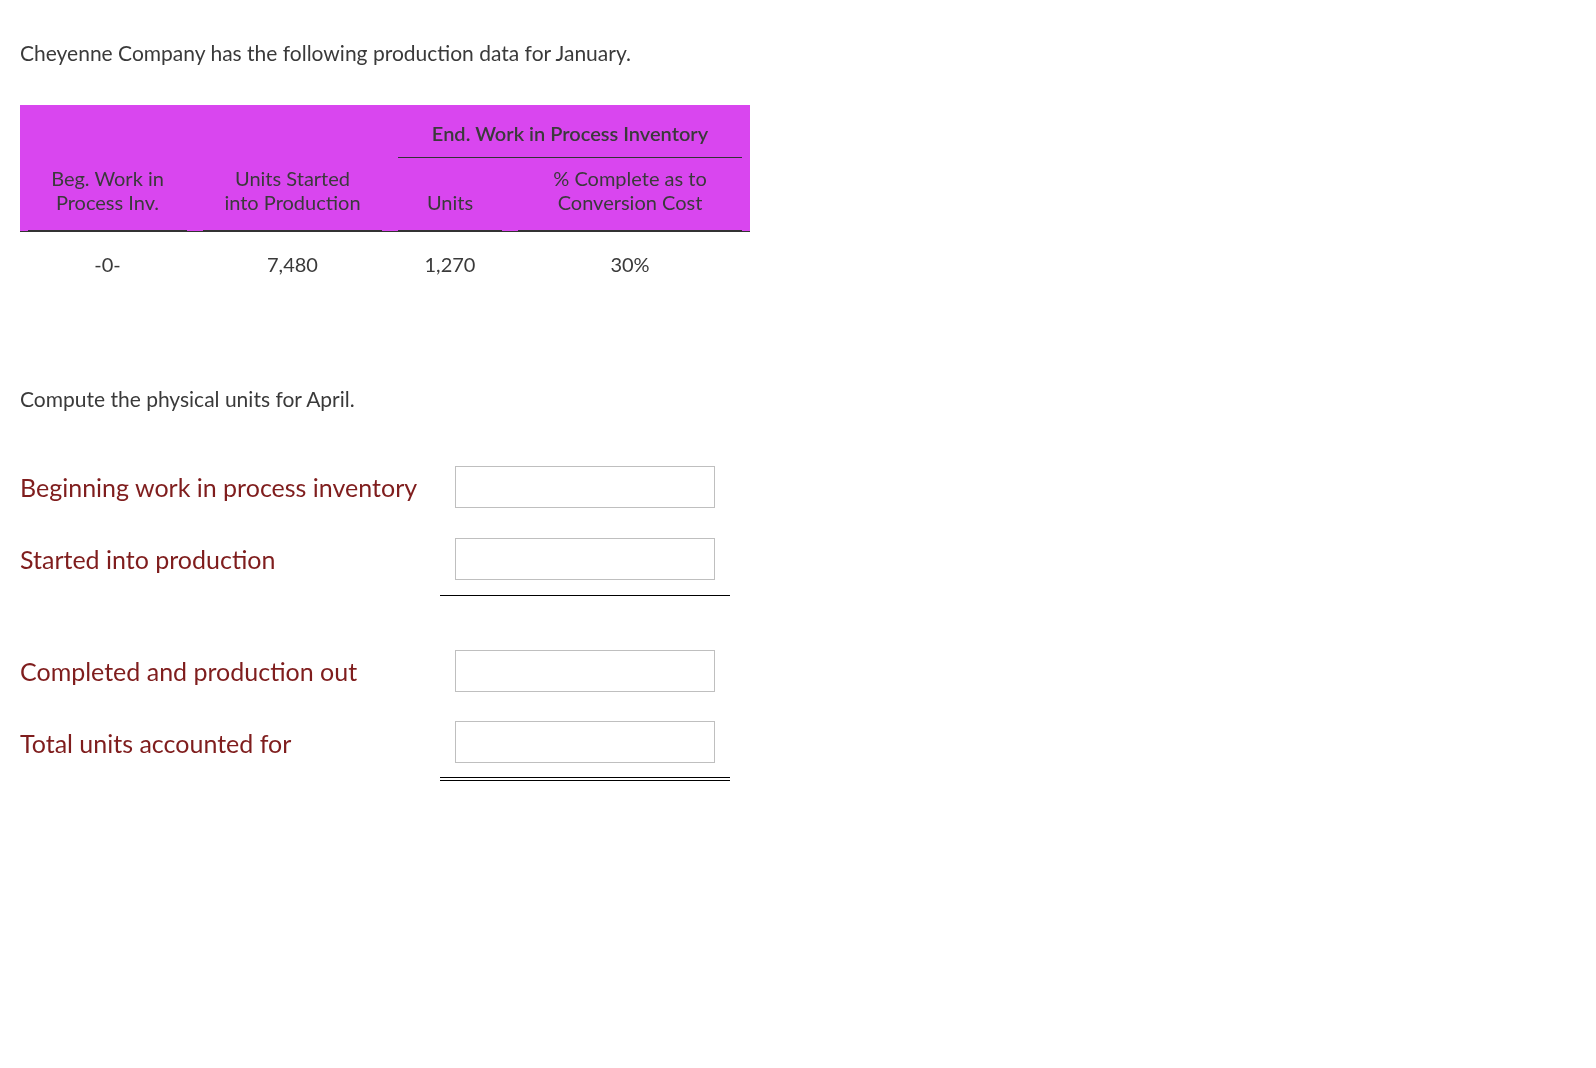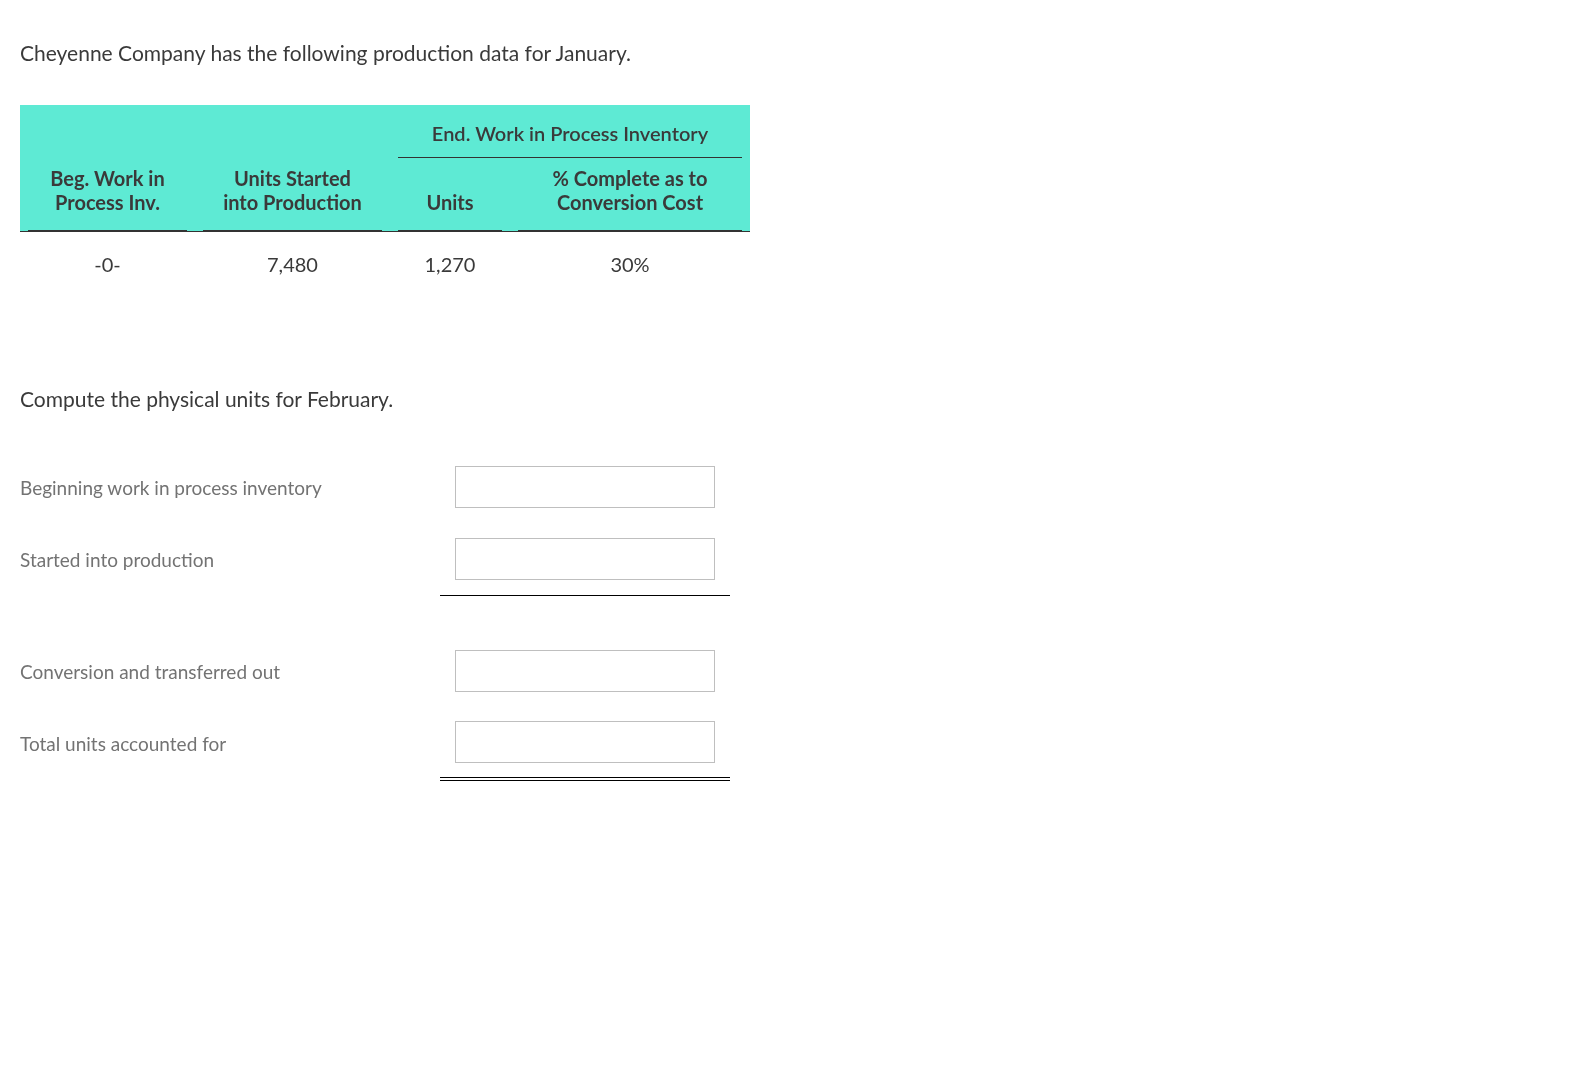--- a/index.html
+++ b/index.html
@@ -13,34 +13,34 @@
       padding: 18px 20px;
       background: #fff;
     }
     .intro-text {
       margin-bottom: 40px;
       font-size: 21px;
       margin-top: 22px;
     }
     .data-table {
       border-collapse: collapse;
-      background: #5eead4;
+      background: #d946ef;
       margin-bottom: 80px;
     }
     .data-table th, .data-table td {
       padding: 12px 18px;
       text-align: center;
       font-weight: 400;
     }
     .data-table .group-header {
       font-weight: 600;
       padding: 16px 18px 12px 18px;
     }
     .data-table .col-header {
-      font-weight: 700;
+      font-weight: 400;
       padding-top: 8px;
       padding-bottom: 16px;
       vertical-align: top;
     }
     .hr-cell {
       padding: 0 !important;
     }
     .hr-line {
       height: 1px;
       background: #333;
@@ -60,22 +60,22 @@
       margin-bottom: 40px;
     }
     .form-table {
       border-collapse: collapse;
     }
     .form-table td {
       padding: 0;
       vertical-align: middle;
     }
     .form-label {
-      font-size: 19px;
-      color: #737373;
+      font-size: 25px;
+      color: #7f1d1d;
       padding-right: 60px;
       min-width: 420px;
       height: 72px;
     }
     .input-cell {
       width: 290px;
       text-align: center;
       padding: 10px 0;
     }
     .text-input {
@@ -148,42 +148,42 @@
   </tr>
   <tr class="data-row">
     <td class="col1">-0-</td>
     <td class="col2">7,480</td>
     <td class="col3">1,270</td>
     <td class="col4">30%</td>
   </tr>
 </tbody>
   </table>
 
-<div class="instruction">Compute the physical units for February.</div>
+<div class="instruction">Compute the physical units for April.</div>
 
 <table class="form-table">
   <tbody>
       <tr>
     <td class="form-label">Beginning work in process inventory</td>
     <td class="input-cell">
       <input type="text" class="text-input" style="">
     </td>
   </tr>
   <tr>
     <td class="form-label">Started into production</td>
     <td class="input-cell single-underline">
       <input type="text" class="text-input" style="">
     </td>
   </tr>
   <tr class="gap-row">
         <td></td>
         <td></td>
       </tr>
   <tr>
-    <td class="form-label">Conversion and transferred out</td>
+    <td class="form-label">Completed and production out</td>
     <td class="input-cell">
       <input type="text" class="text-input" style="">
     </td>
   </tr>
   <tr>
     <td class="form-label">Total units accounted for</td>
     <td class="input-cell double-underline">
       <input type="text" class="text-input" style="">
     </td>
   </tr>

